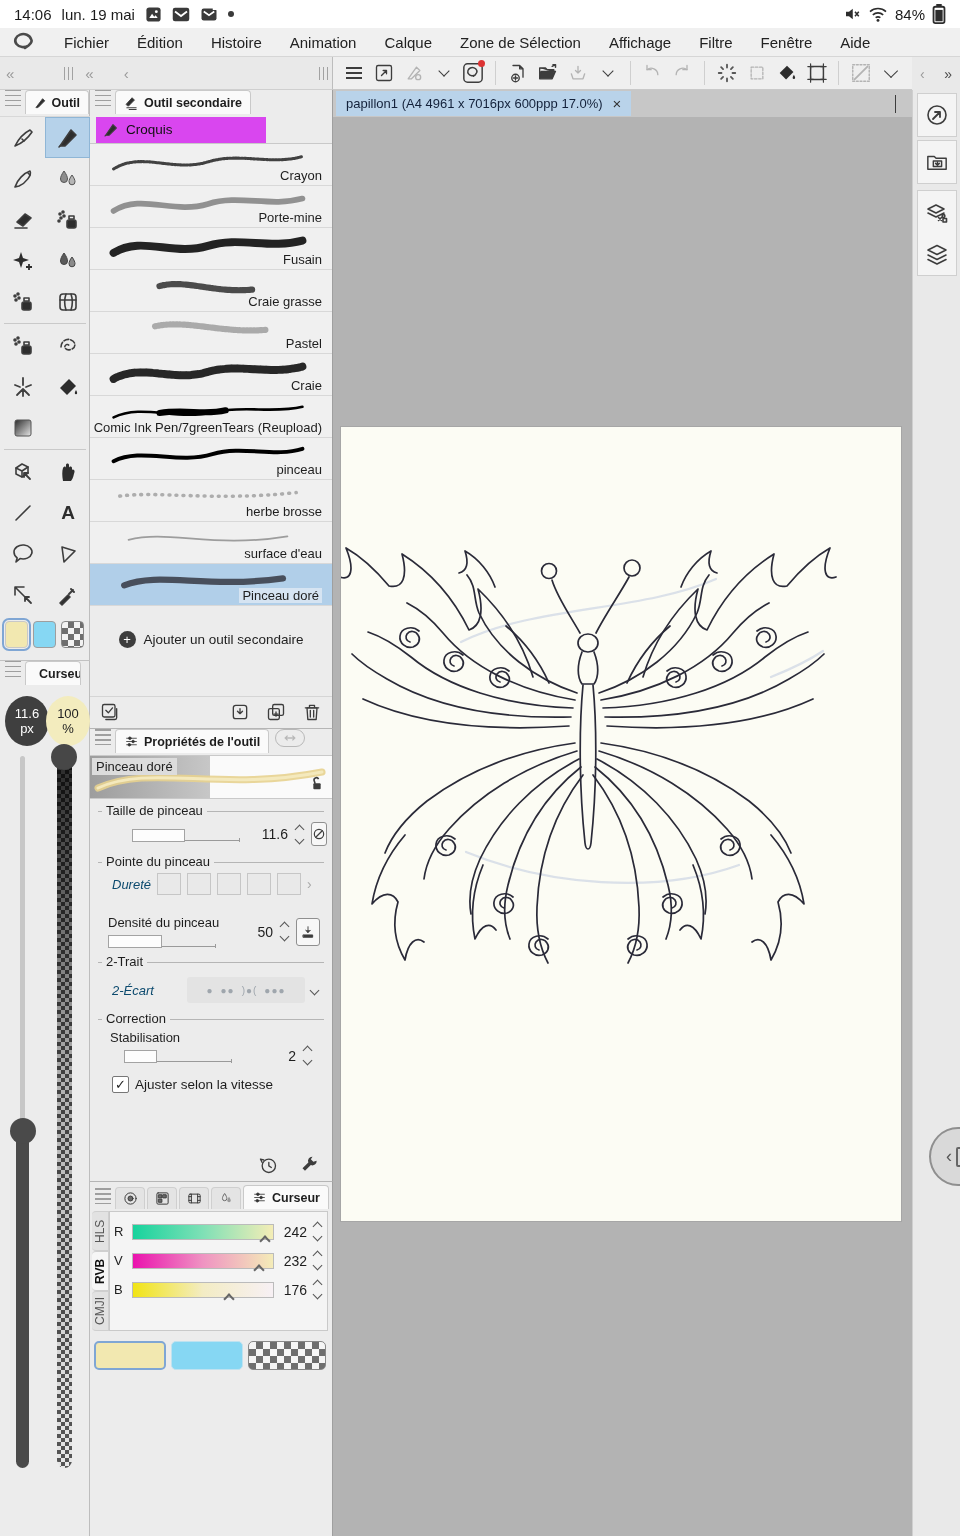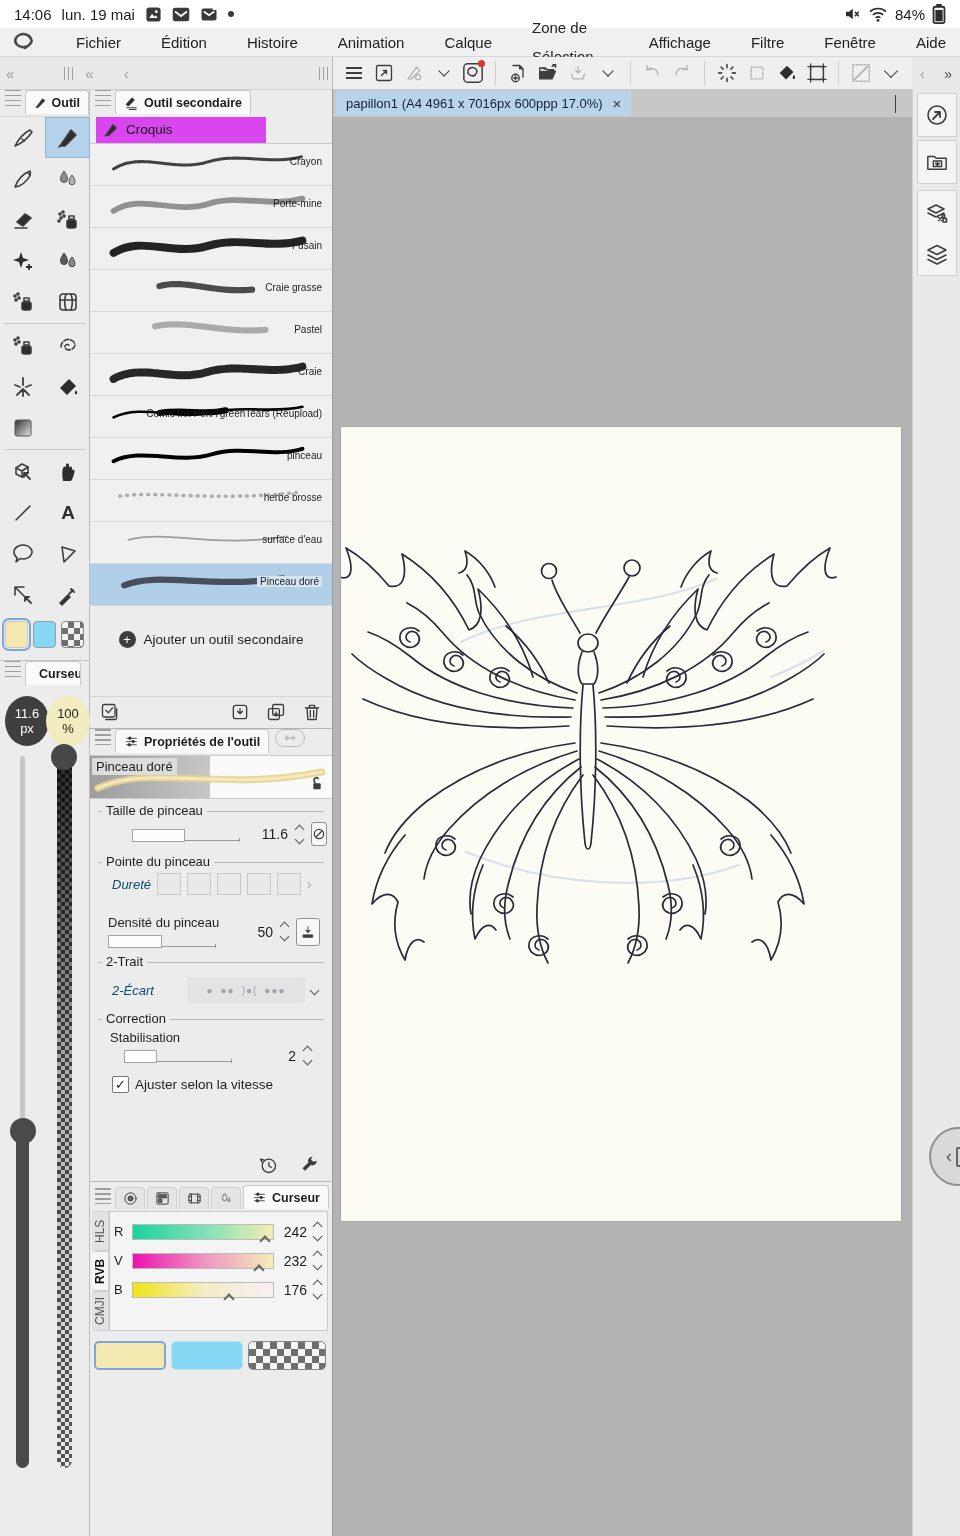--- a/index.html
+++ b/index.html
@@ -6,21 +6,21 @@
   *{box-sizing:border-box;font-family:"Liberation Sans",sans-serif;}
   .screen{position:relative;width:960px;height:1536px;background:#fff;overflow:hidden;margin:0 auto;}
   
   .statusbar{position:absolute;left:0;top:0;width:960px;height:28px;background:#fff;display:flex;align-items:center;padding:0 14px;gap:10px;}
   .statusbar .time,.statusbar .date{font-size:15px;color:#1c1c1c;}
   .statusbar .date{margin-left:0;}
   .sic{display:inline-flex;align-items:center;}
   .status-right{margin-left:auto;display:flex;align-items:center;gap:7px;font-size:15px;color:#1c1c1c;}
   .dotn{width:6px;height:6px;border-radius:50%;background:#3a3a3a;}
   
-  .menubar{position:absolute;left:0;top:28px;width:960px;height:29px;background:#f0f0f0;border-bottom:1px solid #d6d6d6;display:flex;align-items:center;gap:12px;padding-left:12px;}
+  .menubar{position:absolute;left:0;top:28px;width:960px;height:29px;background:#f0f0f0;border-bottom:1px solid #d6d6d6;display:flex;align-items:center;gap:0;padding-left:12px;}
   .menubar .logo{margin-right:14px;display:flex;align-items:center;}
   .menu-item{font-size:15px;color:#222;padding:0 14px;line-height:29px;}
   
   .leftstrip{position:absolute;left:0;top:57px;width:333px;height:33px;background:#e9e9e9;border-bottom:1px solid #cfcfcf;border-right:1px solid #bdbdbd;display:flex;align-items:center;color:#9a9a9a;}
   .leftstrip .g{font-size:15px;padding:0 6px;}
   .grip{width:9px;height:13px;background:repeating-linear-gradient(90deg,#a2a2a2 0 1px,transparent 1px 4px);margin:0 6px;}
   .toolbar{position:absolute;left:333px;top:57px;width:579px;height:33px;background:#efefef;border-bottom:1px solid #c9c9c9;display:flex;align-items:center;padding:0 8px;gap:4px;}
   .tbtn{width:30px;height:26px;display:flex;align-items:center;justify-content:center;position:relative;color:#3d3d3d;}
   .tbtn.dis{opacity:.33;}
   .tsep{width:1px;height:24px;background:#cfcfcf;margin:0 5px;}
@@ -53,21 +53,21 @@
   .vtrack-check{position:absolute;left:57px;top:668px;width:15px;height:710px;background:repeating-conic-gradient(#555 0 25%,#e8e8e8 0 50%) 0 0/8px 8px;border-radius:8px;}
   .vtrack-check::after{content:"";position:absolute;inset:0;border-radius:8px;background:linear-gradient(#2c2c2c 0%,rgba(120,120,120,.45) 45%,rgba(255,255,255,.15) 100%);mix-blend-mode:multiply;}
   
   .subtool{position:absolute;left:90px;top:90px;width:243px;height:638px;background:#ececec;border-right:1px solid #9f9f9f;}
   .croquis-row{height:27px;display:flex;align-items:center;}
   .croquis-chip{margin-left:6px;width:170px;height:26px;background:#d946ef;display:flex;align-items:center;gap:7px;padding:0 7px;font-size:13.5px;color:#111;}
   .blist{border-top:1px solid #c9c9c9;}
   .brow{position:relative;height:42px;background:#f0f0f0;border-bottom:1px solid #d8d8d8;}
   .brow.sel{background:#b1cfe9;}
   .brow svg{position:absolute;left:8px;top:2px;}
-  .blabel{position:absolute;right:10px;bottom:18px;font-size:10px;color:#1e1e1e;}
+  .blabel{position:absolute;right:10px;bottom:2px;font-size:13px;color:#1e1e1e;}
   .brow.sel .blabel{background:#d6e4f2;padding:0 3px;}
   .addrow{display:flex;align-items:center;justify-content:center;gap:8px;margin-top:18px;height:30px;font-size:13.5px;color:#222;}
   .addcirc{width:17px;height:17px;border-radius:50%;background:#3d3d3d;color:#fff;display:flex;align-items:center;justify-content:center;font-size:13px;line-height:1;}
   .subtools-bottom{position:absolute;left:0;bottom:2px;width:100%;height:30px;display:flex;align-items:center;padding:0 10px;border-top:1px solid #d5d5d5;}
   .sbright{margin-left:auto;display:flex;gap:16px;}
   
   .props{position:absolute;left:90px;top:728px;width:243px;height:453px;background:#ececec;border-top:1px solid #b5b5b5;border-right:1px solid #9f9f9f;}
   .linkpill{margin-left:6px;width:30px;height:18px;border:1.6px solid #b9b9b9;border-radius:9px;display:flex;align-items:center;justify-content:center;color:#b9b9b9;font-size:11px;}
   .preview{position:relative;height:44px;background:#fafafa;border-top:1px solid #c9c9c9;border-bottom:1px solid #c9c9c9;}
   .preview .greyhalf{position:absolute;left:0;top:0;width:120px;height:100%;background:linear-gradient(90deg,#9d9d9d,#c7c7c7);}

